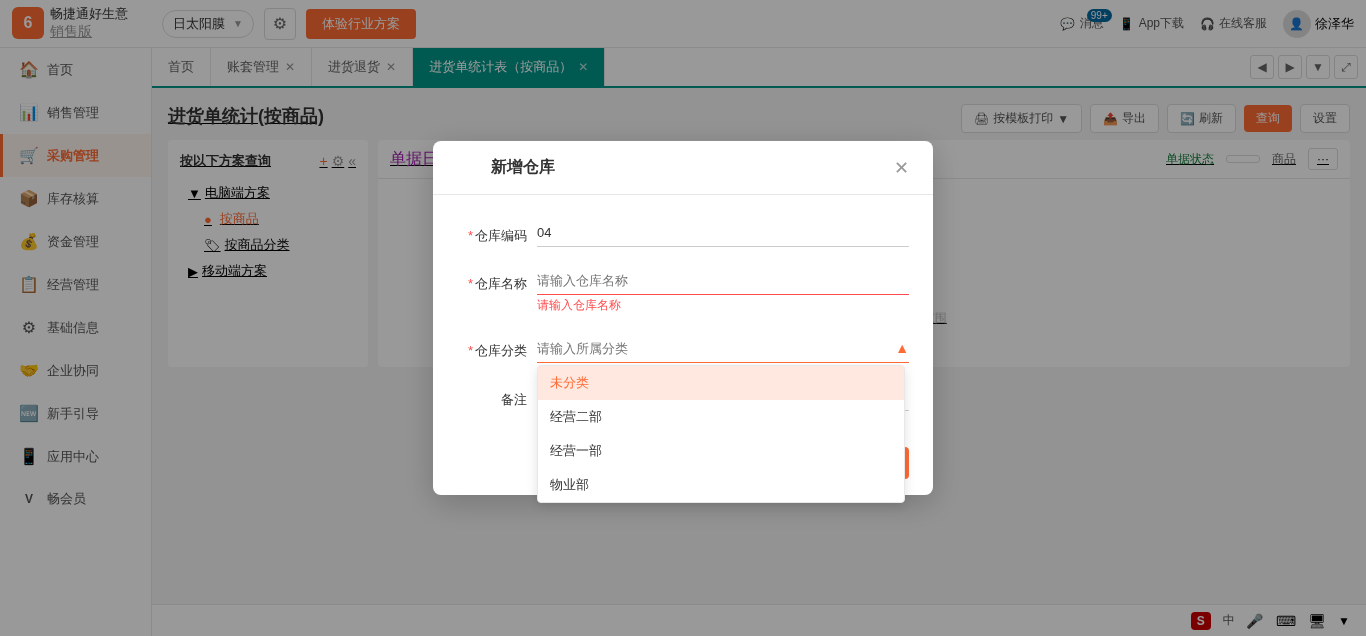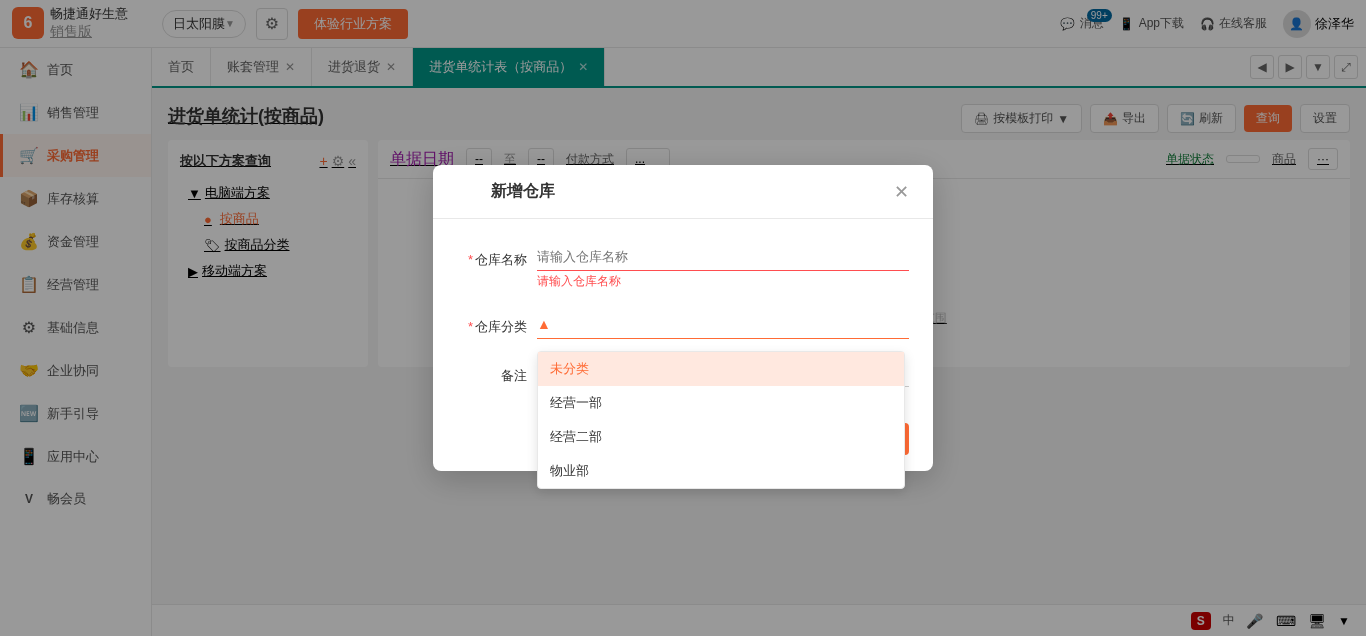--- a/index.html
+++ b/index.html
@@ -31,21 +31,21 @@
     }
     .logo-text { font-size: 13px; color: #333; line-height: 1.3; }
     .logo-sub { font-size: 14px; color: #999; text-decoration: underline; }
     .top-center {
       flex: 1;
       display: flex;
       align-items: center;
       gap: 10px;
     }
     .store-selector {
-      display: flex; align-items: center; gap: 0;
+      display: flex; align-items: center; gap: 8px;
       border: 1px solid #ddd; border-radius: 14px;
       padding: 4px 10px;
       cursor: pointer;
       font-size: 13px; color: #333;
     }
     .store-selector .arrow { color: #999; font-size: 10px; }
     .settings-btn {
       width: 32px; height: 32px;
       display: flex; align-items: center; justify-content: center;
       border: 1px solid #ddd; border-radius: 4px;
@@ -173,21 +173,21 @@
       align-items: center; justify-content: space-between; cursor: pointer;
     }
     .form-select-wrap.open { border-bottom-color: #ff6b35; }
     .select-arrow { color: #ff6b35; font-size: 14px; }
 
     
     .dropdown-menu {
       position: absolute; top: 100%; left: 0; right: 4px;
       background: #fff; border: 1px solid #e8e8e8;
       border-radius: 4px; box-shadow: 0 4px 12px rgba(0,0,0,0.12);
-      z-index: 200; margin-top: 12px;
+      z-index: 200; margin-top: 2px;
     }
     .dropdown-item {
       padding: 8px 12px; cursor: pointer; font-size: 13px; color: #333;
     }
     .dropdown-item.selected { background: #ffe8df; color: #ff6b35; }
 
     
     .btn { padding: 7px 20px; border-radius: 4px; cursor: pointer; font-size: 13px; border: 1px solid #ddd; }
     .btn-primary { background: #ff6b35; color: #fff; border: none; }
 
@@ -422,40 +422,47 @@
 </div>
 
 <div class="overlay">
   <div class="modal">
     <div class="modal-header">
       <span class="modal-title">新增仓库</span>
       <span class="modal-close">✕</span>
     </div>
     <div class="modal-body">
 
+      <div class="form-row">
+        <div class="form-label required">仓库编码</div>
+        <div class="form-control">
+          <input class="form-input" type="text" value="04" style="">
+        </div>
+      </div>
 
       <div class="form-row">
         <div class="form-label required">仓库名称</div>
         <div class="form-control">
           <input class="form-input error" type="text" placeholder="请输入仓库名称" style="">
           <div class="form-error">请输入仓库名称</div>
         </div>
       </div>
 
       <div class="form-row" style="position:relative;">
         <div class="form-label required">仓库分类</div>
         <div class="form-control" style="position:relative;">
           <div class="form-select-wrap open">
+            <input class="form-input" type="text" placeholder="请输入所属分类" style="border: none; padding: 0px;">
             <span class="select-arrow">▲</span>
           </div>
 
           <div class="dropdown-menu">
             <div class="dropdown-item selected">未分类</div>
+            <div class="dropdown-item">经营二部</div>
             <div class="dropdown-item">经营一部</div>
-            <div class="dropdown-item">经营二部</div>
             <div class="dropdown-item">物业部</div>
           </div>
         </div>
       </div>
 
       <div class="form-row">
         <div class="form-label">备注</div>
         <div class="form-control">
           <input class="form-input" type="text" style="">
         </div>

